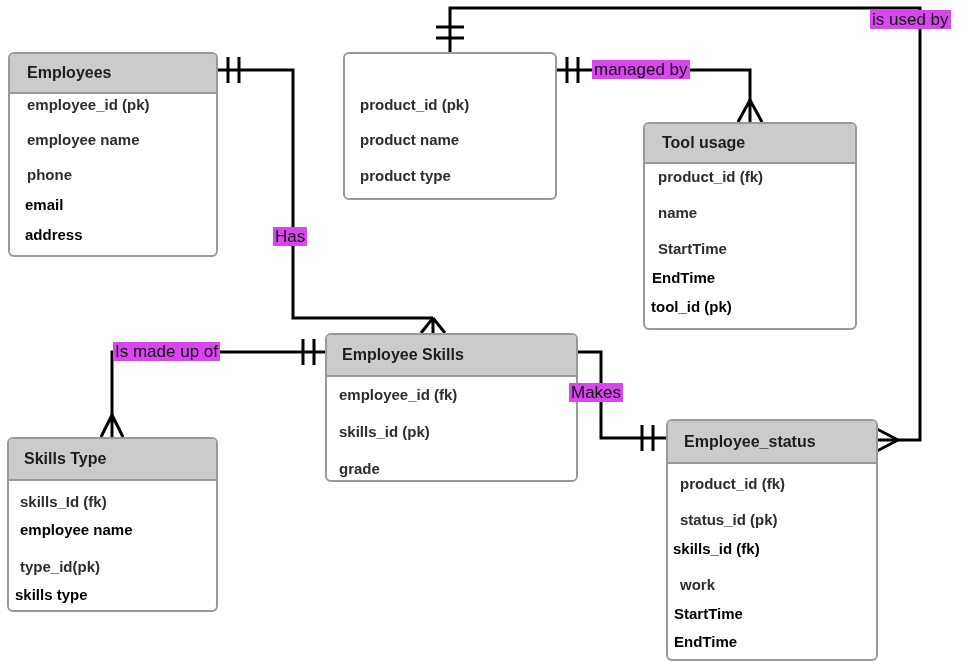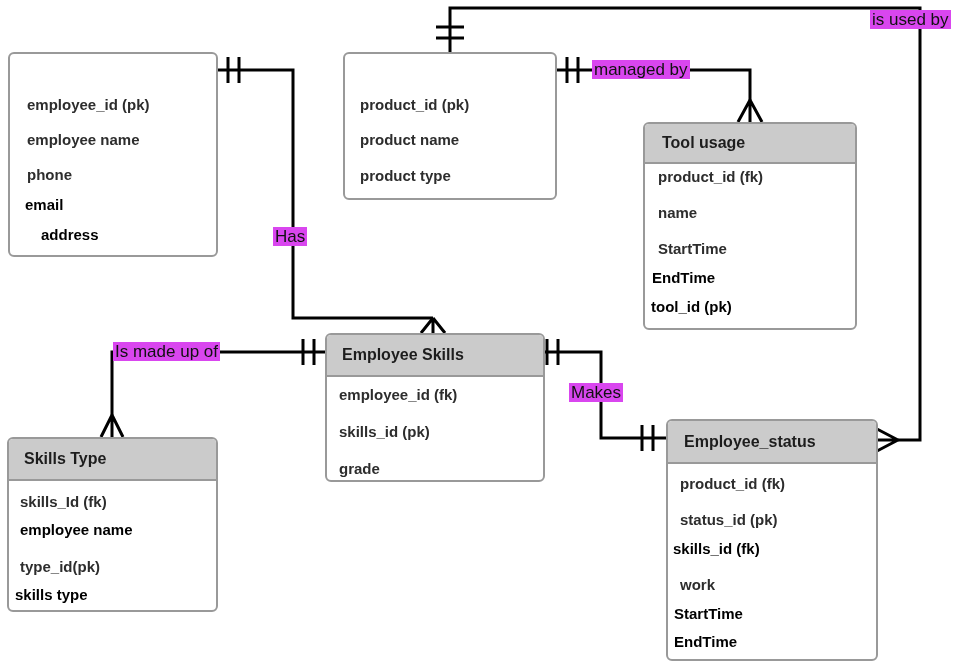--- a/index.html
+++ b/index.html
@@ -113,45 +113,48 @@
       <g>
           <path d="M547 339 V365 M558 339 V365"></path>
         </g>
       <g>
           <path d="M642 425 V451 M653 425 V451"></path>
         </g>
     </g>
   </svg>
 
   <div class="entity" style="left:8px;top:52px;width:210px;height:205px;">
+    <div class="entity-header" style="padding-left:17px;">
+      <span class="entity-title">Employees</span>
+    </div>
     <div class="field" style="top:42px;left:17px;">employee_id (pk)</div>
     <div class="field" style="top:77px;left:17px;">employee name</div>
     <div class="field" style="top:112px;left:17px;">phone</div>
     <div class="field dark" style="top:142px;left:15px;">email</div>
-    <div class="field dark" style="top:172px;left:31px;">address</div>
+    <div class="field dark" style="top:172px;left:15px;">address</div>
   </div>
 
   <div class="entity" style="left:343px;top:52px;width:214px;height:148px;">
     <div class="field" style="top:42px;left:15px;">product_id (pk)</div>
     <div class="field" style="top:77px;left:15px;">product name</div>
     <div class="field" style="top:113px;left:15px;">product type</div>
   </div>
 
   <div class="entity" style="left:643px;top:122px;width:214px;height:208px;">
     <div class="entity-header" style="padding-left:17px;">
       <span class="entity-title">Tool usage</span>
     </div>
     <div class="field" style="top:44px;left:13px;">product_id (fk)</div>
     <div class="field" style="top:80px;left:13px;">name</div>
     <div class="field" style="top:116px;left:13px;">StartTime</div>
     <div class="field dark" style="top:145px;left:7px;">EndTime</div>
     <div class="field dark" style="top:174px;left:6px;">tool_id (pk)</div>
   </div>
 
-  <div class="entity" style="left:325px;top:333px;width:220px;height:149px;">
+  <div class="entity" style="left:325px;top:333px;width:253px;height:149px;">
     <div class="entity-header" style="padding-left:15px;height:42px;">
       <span class="entity-title">Employee Skills</span>
     </div>
     <div class="field" style="top:51px;left:12px;">employee_id (fk)</div>
     <div class="field" style="top:88px;left:12px;">skills_id (pk)</div>
     <div class="field" style="top:125px;left:12px;">grade</div>
   </div>
 
   <div class="entity" style="left:7px;top:437px;width:211px;height:175px;">
     <div class="entity-header" style="padding-left:15px;height:42px;">

